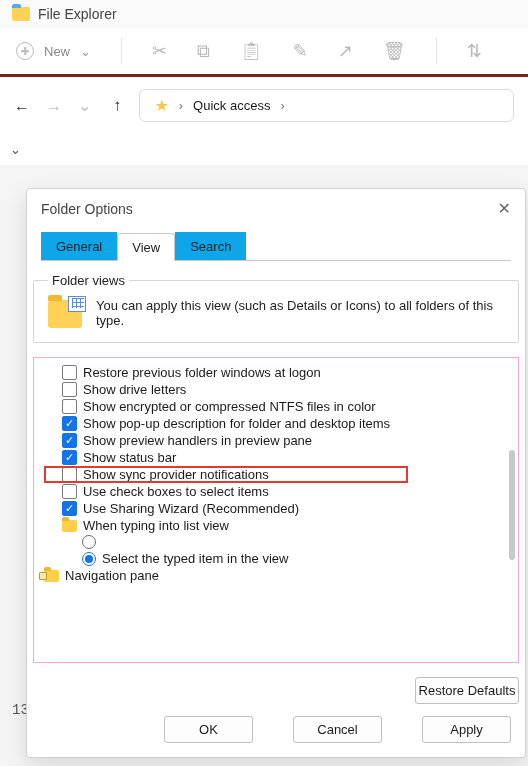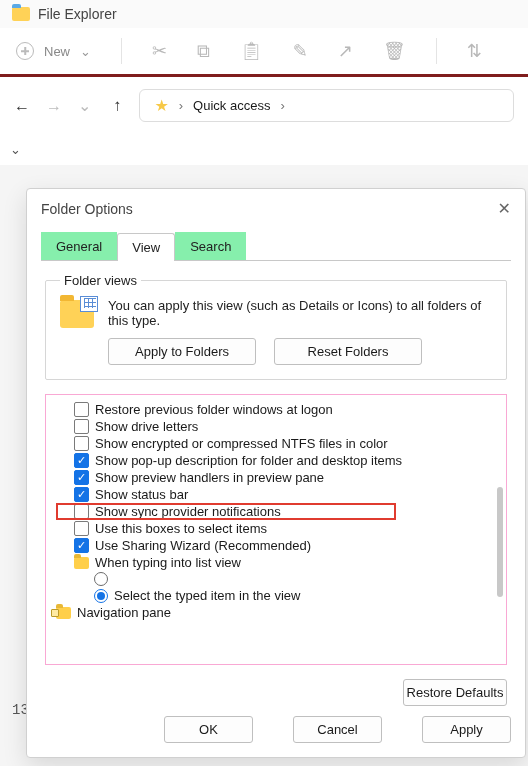--- a/index.html
+++ b/index.html
@@ -34,25 +34,25 @@
   .fe-chev-left { color:#555; margin-left:-2px; }
   .fe-num { position:absolute; left:12px; bottom:48px; color:#555; font-size:14px;font-family:Liberation Mono, monospace; }
 
   
   .dialog { position: absolute; left: 26px; top: 188px; width: 500px; height: 570px; background: #fff; border: 1px solid #d0d0d0; border-radius: 4px; box-shadow: 0 8px 24px rgba(0,0,0,.12); display: flex; flex-direction: column; }
   .dlg-titlebar { display: flex; align-items: center; justify-content: space-between; padding: 10px 14px 4px; }
   .dlg-title { color: #444; font-size: 14px; }
   .dlg-close { color: #666; font-size: 16px; cursor: pointer; }
 
   .dlg-tabs { display: flex; margin: 10px 14px 0; }
-  .dlg-tab { padding: 6px 14px; border: 1px solid transparent; border-bottom: none; color: #222; cursor: pointer; background:#86efac; }
+  .dlg-tab { padding: 6px 14px; border: 1px solid transparent; border-bottom: none; color: #222; cursor: pointer; background:#0ea5e9; }
   .dlg-tab.active { border-color: #c8c8c8; background: #fff; border-radius: 3px 3px 0 0; position: relative; top: 1px; }
   .dlg-tabline { border-top:1px solid #c8c8c8; margin: 0 14px; }
 
-  .dlg-body { padding: 12px 18px 0; flex: 1; overflow: hidden; display: flex; flex-direction: column; }
+  .dlg-body { padding: 12px 6px 0; flex: 1; overflow: hidden; display: flex; flex-direction: column; }
 
   fieldset.fv { border: 1px solid #d6d6d6; border-radius: 2px; padding: 10px 14px 14px; margin: 0 0 14px; }
   fieldset.fv legend { padding: 0 4px; color: #222; font-size: 13px; }
   .fv-row { display: flex; gap: 14px; align-items: flex-start; }
   .fv-ico { width: 34px; height: 28px; background: #ffd257; border-radius: 3px; position: relative; margin-top: 2px; }
   .fv-ico::before { content: ""; position: absolute; left: 0; top: -5px; width: 14px; height: 6px; background: #f2b733; border-radius: 2px 2px 0 0; }
   .fv-ico::after { content: ""; position: absolute; right: -4px; top: -4px; width: 16px; height: 14px; background:#fff; border:1px solid #5a8dd6; }
   .fv-dots { position:absolute; right:-2px; top:-2px; width:12px; height:10px;
              background-image: linear-gradient(#5a8dd6 1px, transparent 1px),
                                linear-gradient(90deg,#5a8dd6 1px, transparent 1px);
@@ -144,24 +144,20 @@
   <div class="dlg-body">
 
     <fieldset class="fv">
       <legend>Folder views</legend>
       <div class="fv-row">
         <span class="fv-ico">
             <span class="fv-dots"></span>
           </span>
         <span class="fv-text">You can apply this view (such as Details or Icons) to all folders of this type.</span>
       </div>
-      <div class="fv-buttons">
-        <div class="btn">Apply to Folders</div>
-        <div class="btn">Reset Folders</div>
-      </div>
     </fieldset>
 
 
     <div class="adv-box">
       <div class="adv-scroll"></div>
       <ul class="tree">
         <li class="ind1">
           <span class="cb"></span>
           <span>Restore previous folder windows at logon</span>
         </li>
@@ -184,21 +180,21 @@
         <li class="ind1">
           <span class="cb checked"></span>
           <span>Show status bar</span>
         </li>
         <li class="ind1 highlight-row">
           <span class="cb"></span>
           <span>Show sync provider notifications</span>
         </li>
         <li class="ind1">
           <span class="cb"></span>
-          <span>Use this boxes to select items</span>
+          <span>Use check boxes to select items</span>
         </li>
         <li class="ind1">
           <span class="cb checked"></span>
           <span>Use Sharing Wizard (Recommended)</span>
         </li>
         <li class="ind1">
           <span class="mini-folder"></span>
           <span>When typing into list view</span>
         </li>
         <li class="ind2">

